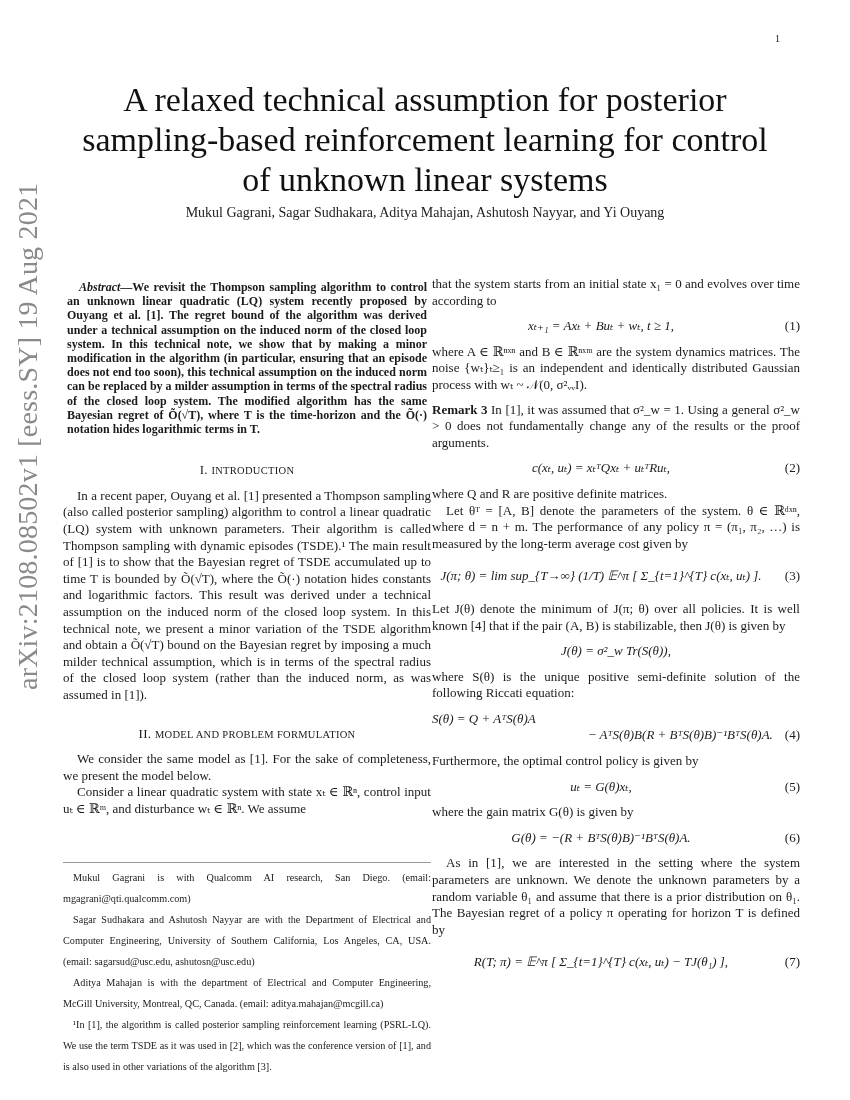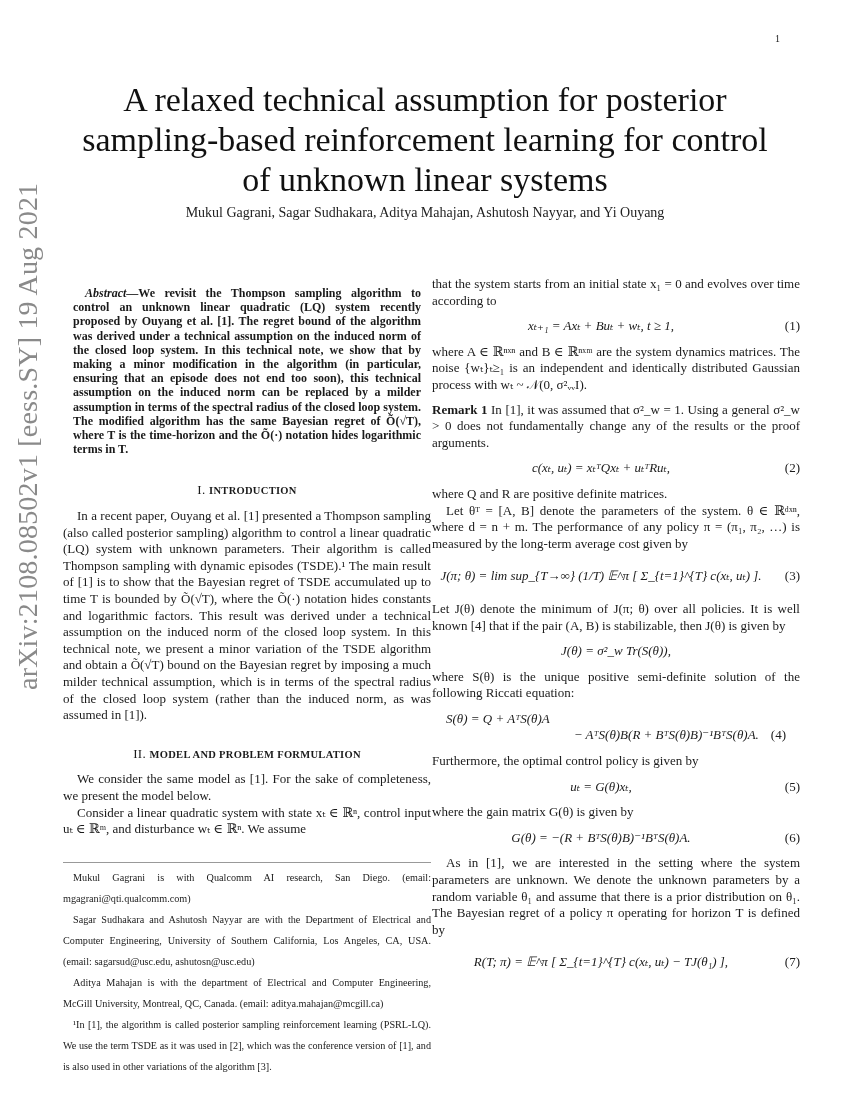--- a/index.html
+++ b/index.html
@@ -8,26 +8,26 @@
   .page-num { position: absolute; top: 33px; right: 70px; font-size: 10px; }
   .arxiv { position: absolute; left: 12px; top: 690px; transform-origin: 0 0; transform: rotate(-90deg);
            font-size: 28px; color: #8a8a8a; white-space: nowrap; letter-spacing: 0.2px; }
   .title { position: absolute; top: 80px; left: 0; width: 850px; text-align: center;
            font-size: 34px; line-height: 40px; color: #111; }
   .authors { position: absolute; top: 205px; left: 0; width: 850px; text-align: center;
              font-size: 14px; color: #222; }
   .col { position: absolute; top: 276px; width: 368px; font-size: 13px; line-height: 16.6px; text-align: justify; }
   .col.left { left: 63px; }
   .col.right { left: 432px; }
-  .abstract { font-weight: bold; font-size: 12px; line-height: 14.2px; text-indent: 12px; margin: 10px; }
+  .abstract { font-weight: bold; font-size: 12px; line-height: 14.2px; text-indent: 12px; margin: 4px; }
   .abstract i { font-style: italic; }
   p { margin: 0; }
   .ind { text-indent: 14px; }
   .sec { text-align: center; font-size: 13px; margin: 22px 0 8px 0; letter-spacing: 0.3px; }
-  .sec .sc { font-size: 10.5px; text-transform: uppercase; font-weight: bold; }
+  .sec .sc { font-size: 10.5px; text-transform: uppercase; }
   .eq { display: flex; justify-content: space-between; align-items: center; margin: 9px 0; font-style: italic; }
   .eq .body { flex: 1; text-align: center; }
   .eq .num { font-style: normal; width: 30px; text-align: right; }
   .footnotes { position: absolute; top: 862px; left: 63px; width: 368px; font-size: 10.2px; line-height: 21px; text-align: justify; border-top: 0.6px solid #999; padding-top: 4px; }
   .footnotes p { text-indent: 10px; }
   .remark-b { font-weight: bold; }
 </style>
 </head>
 <body>
 
@@ -63,37 +63,37 @@
   <p>¹In [1], the algorithm is called posterior sampling reinforcement learning (PSRL-LQ). We use the term TSDE as it was used in [2], which was the conference version of [1], and is also used in other variations of the algorithm [3].</p>
 </div>
 
 <div class="col right">
   <p>that the system starts from an initial state x₁ = 0 and evolves over time according to</p>
   <div class="eq">
       <span class="body">xₜ₊₁ = Axₜ + Buₜ + wₜ,    t ≥ 1,</span>
       <span class="num">(1)</span>
     </div>
   <p>where A ∈ ℝⁿˣⁿ and B ∈ ℝⁿˣᵐ are the system dynamics matrices. The noise {wₜ}ₜ≥₁ is an independent and identically distributed Gaussian process with wₜ ~ 𝒩(0, σ²ᵥᵥI).</p>
-  <p style="margin-top:8px;"><span class="remark-b">Remark 1</span><span> In [1], it was assumed that σ²_w = 1. Using a general σ²_w &gt; 0 does not fundamentally change any of the results or the proof arguments.</span></p>
+  <p style="margin-top:8px;"><span class="remark-b">Remark 3</span><span> In [1], it was assumed that σ²_w = 1. Using a general σ²_w &gt; 0 does not fundamentally change any of the results or the proof arguments.</span></p>
   <div class="eq">
       <span class="body">c(xₜ, uₜ) = xₜᵀQxₜ + uₜᵀRuₜ,</span>
       <span class="num">(2)</span>
     </div>
   <p>where Q and R are positive definite matrices.</p>
   <p class="ind">Let θᵀ = [A, B] denote the parameters of the system. θ ∈ ℝᵈˣⁿ, where d = n + m. The performance of any policy π = (π₁, π₂, …) is measured by the long-term average cost given by</p>
   <div class="eq" style="margin:16px 0;">
       <span class="body">J(π; θ) = lim sup_{T→∞} (1/T) 𝔼^π [ Σ_{t=1}^{T} c(xₜ, uₜ) ].</span>
       <span class="num">(3)</span>
     </div>
   <p>Let J(θ) denote the minimum of J(π; θ) over all policies. It is well known [4] that if the pair (A, B) is stabilizable, then J(θ) is given by</p>
   <div class="eq">
       <span class="body">J(θ) = σ²_w Tr(S(θ)),</span>
     </div>
   <p>where S(θ) is the unique positive semi-definite solution of the following Riccati equation:</p>
-  <div style="margin:9px 14px; font-style:italic;">
+  <div style="margin:9px 0; font-style:italic;">
     <div>S(θ) = Q + AᵀS(θ)A</div>
     <div style="display:flex; justify-content:flex-end; gap:12px;">
         <span>− AᵀS(θ)B(R + BᵀS(θ)B)⁻¹BᵀS(θ)A.</span>
         <span style="font-style:normal;">(4)</span>
       </div>
   </div>
   <p>Furthermore, the optimal control policy is given by</p>
   <div class="eq">
       <span class="body">uₜ = G(θ)xₜ,</span>
       <span class="num">(5)</span>

